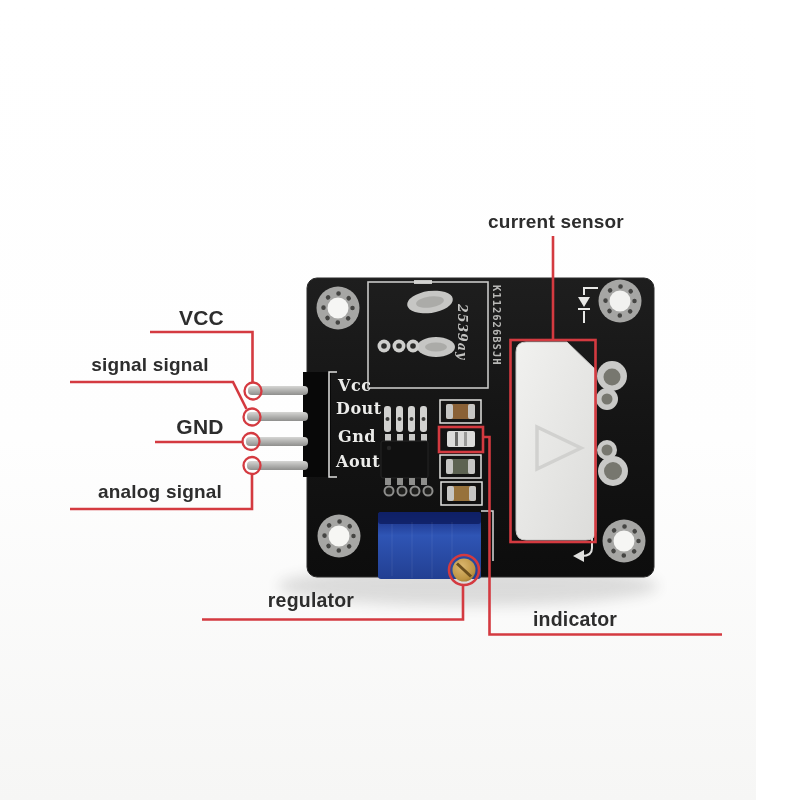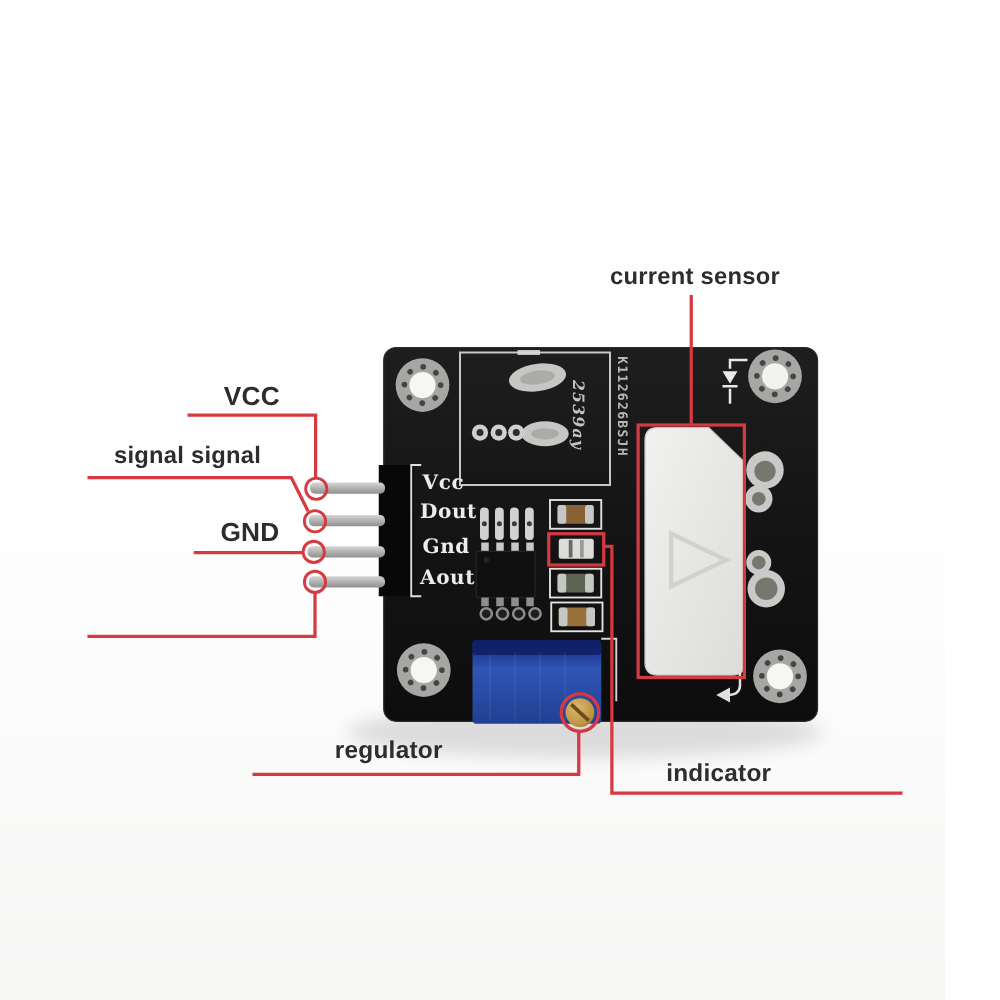--- a/index.html
+++ b/index.html
@@ -249,20 +249,21 @@
       <circle cx="251" cy="441.5" r="8.5" stroke-width="2.3"></circle>
       <circle cx="252" cy="465.5" r="8.5" stroke-width="2.3"></circle>
       <circle cx="464" cy="570" r="15"></circle>
     </g>
   </svg>
 
   <div class="ann current-sensor">current sensor</div>
   <div class="ann vcc">VCC</div>
   <div class="ann level-signal">signal signal</div>
   <div class="ann gnd">GND</div>
+  <div class="ann analog-signal">analog signal</div>
   <div class="ann indicator">indicator</div>
   <div class="ann regulator">regulator</div>
 
   <div class="silk vcc">Vcc</div>
   <div class="silk dout">Dout</div>
   <div class="silk gnd">Gnd</div>
   <div class="silk aout">Aout</div>
 
   <div class="side-marking">K112626BSJH</div>
   <div class="date-marking">2539ay</div>

